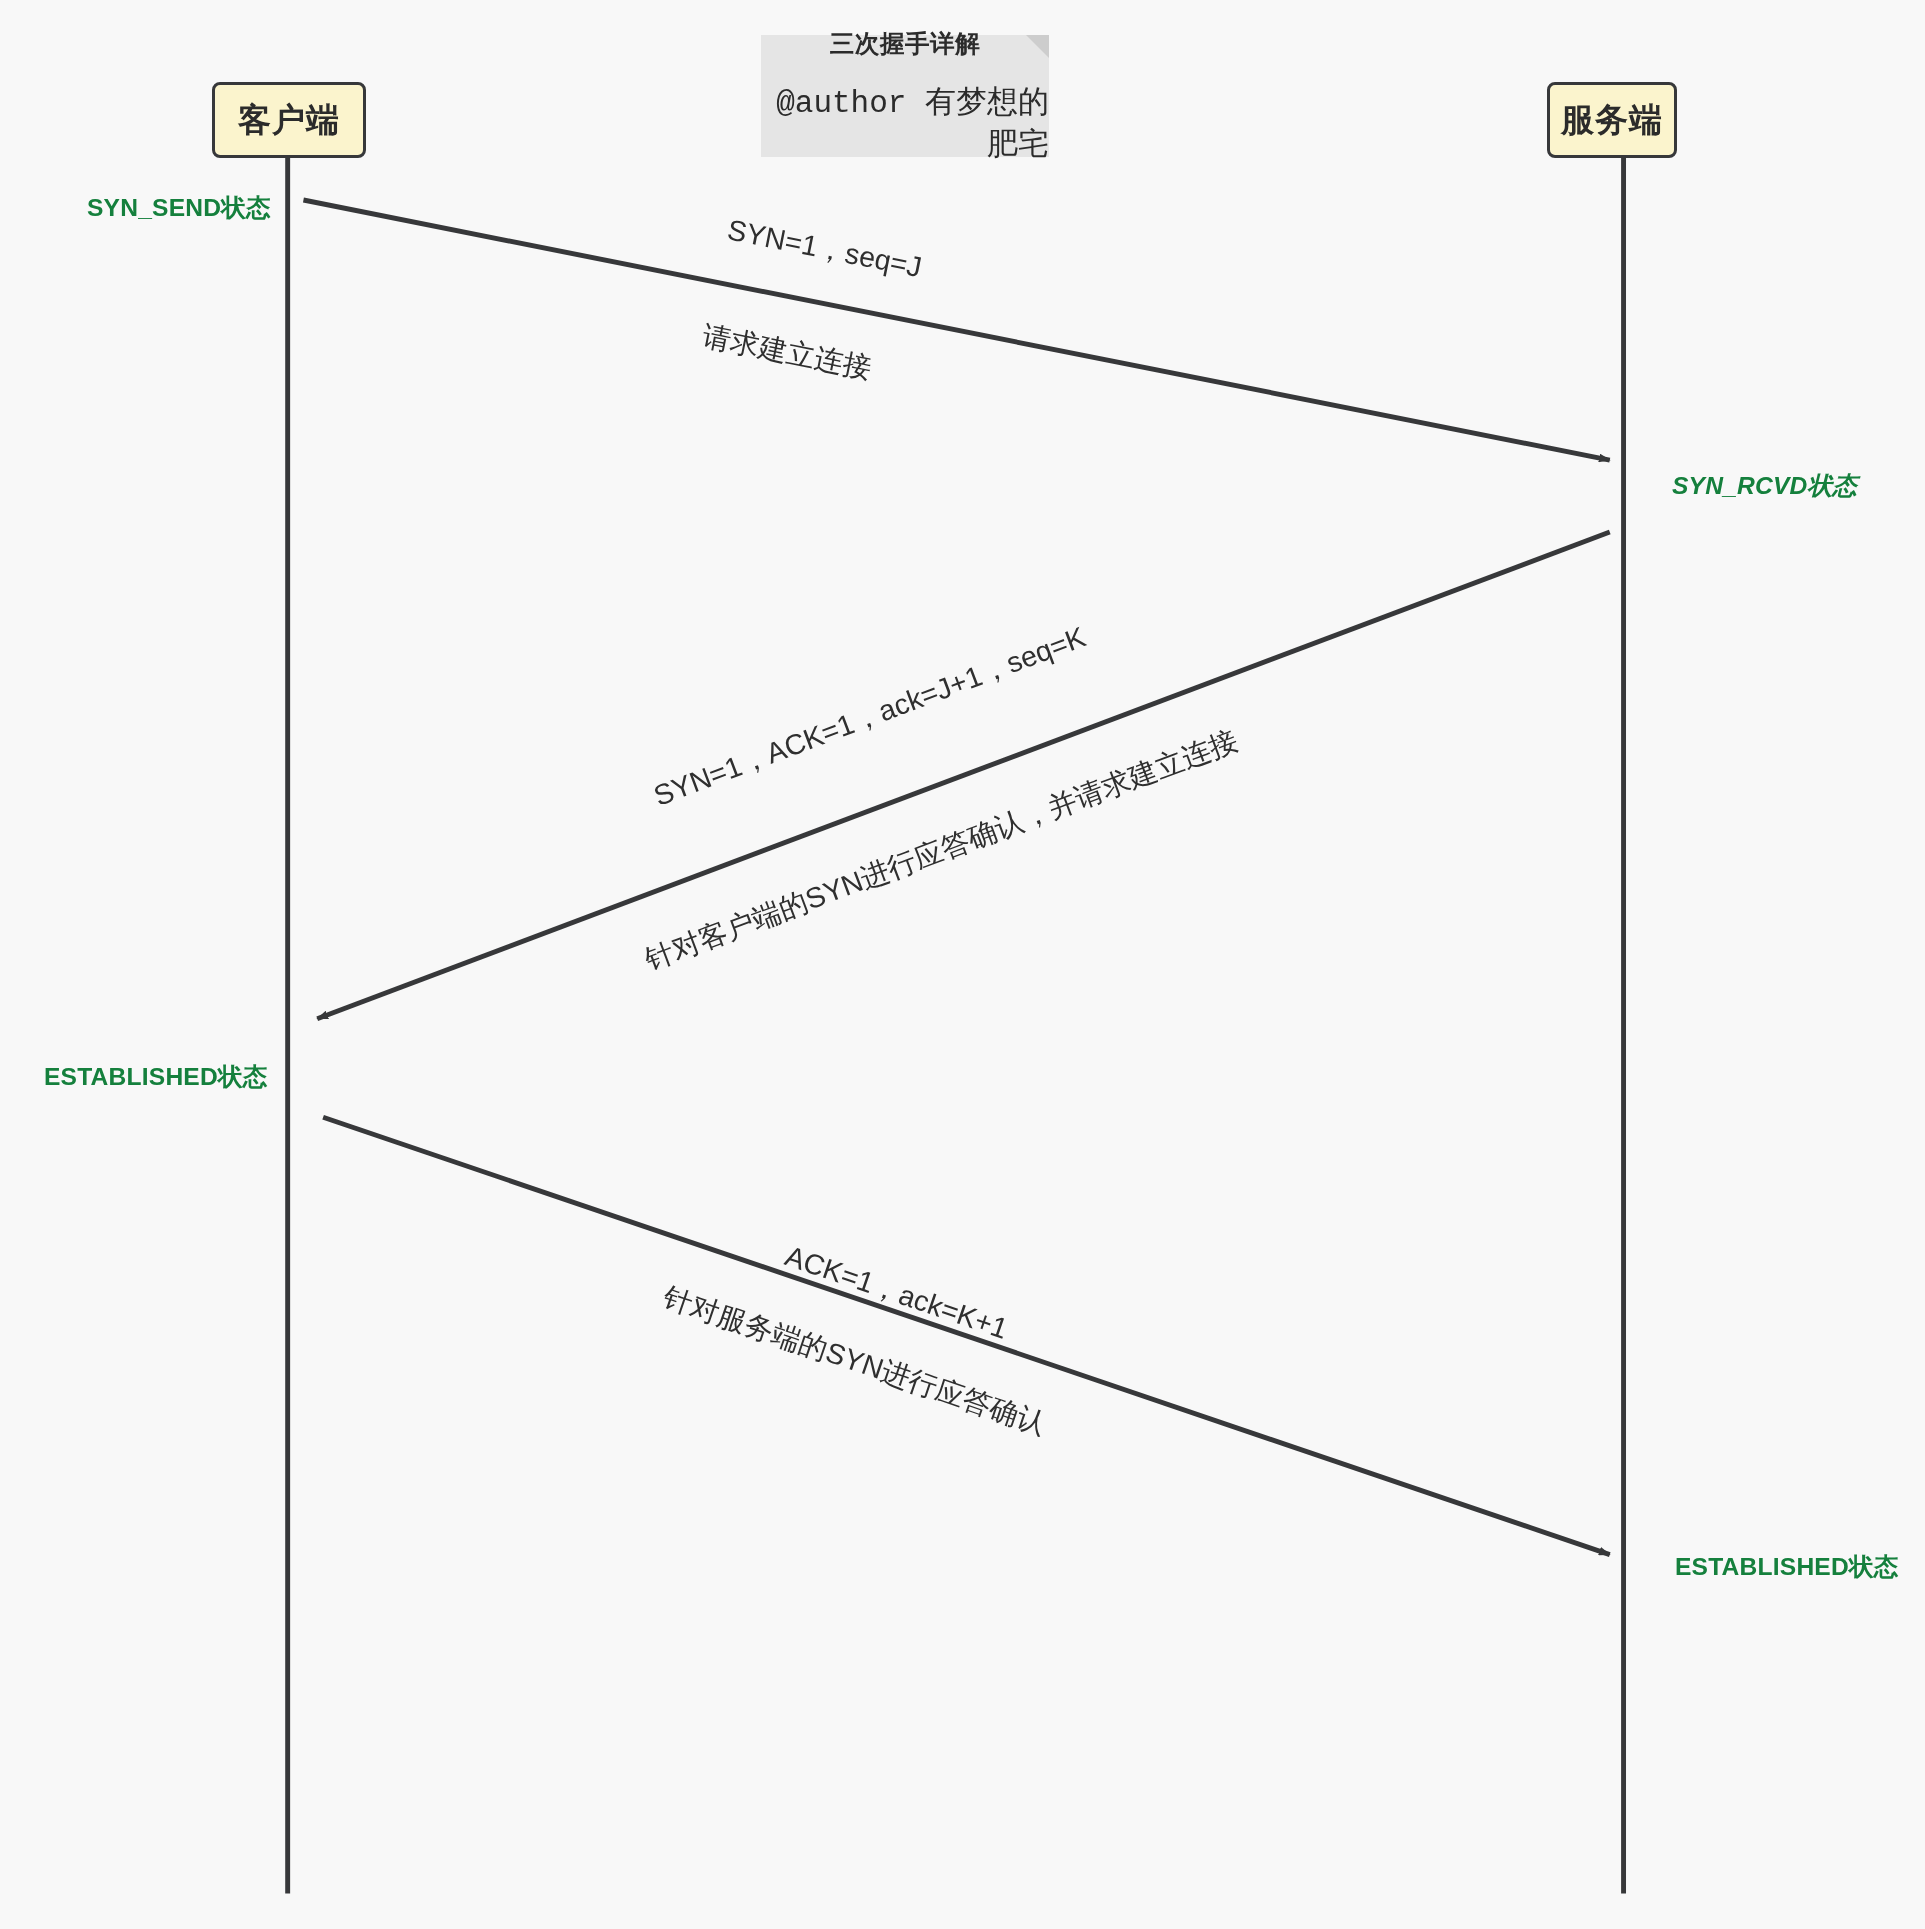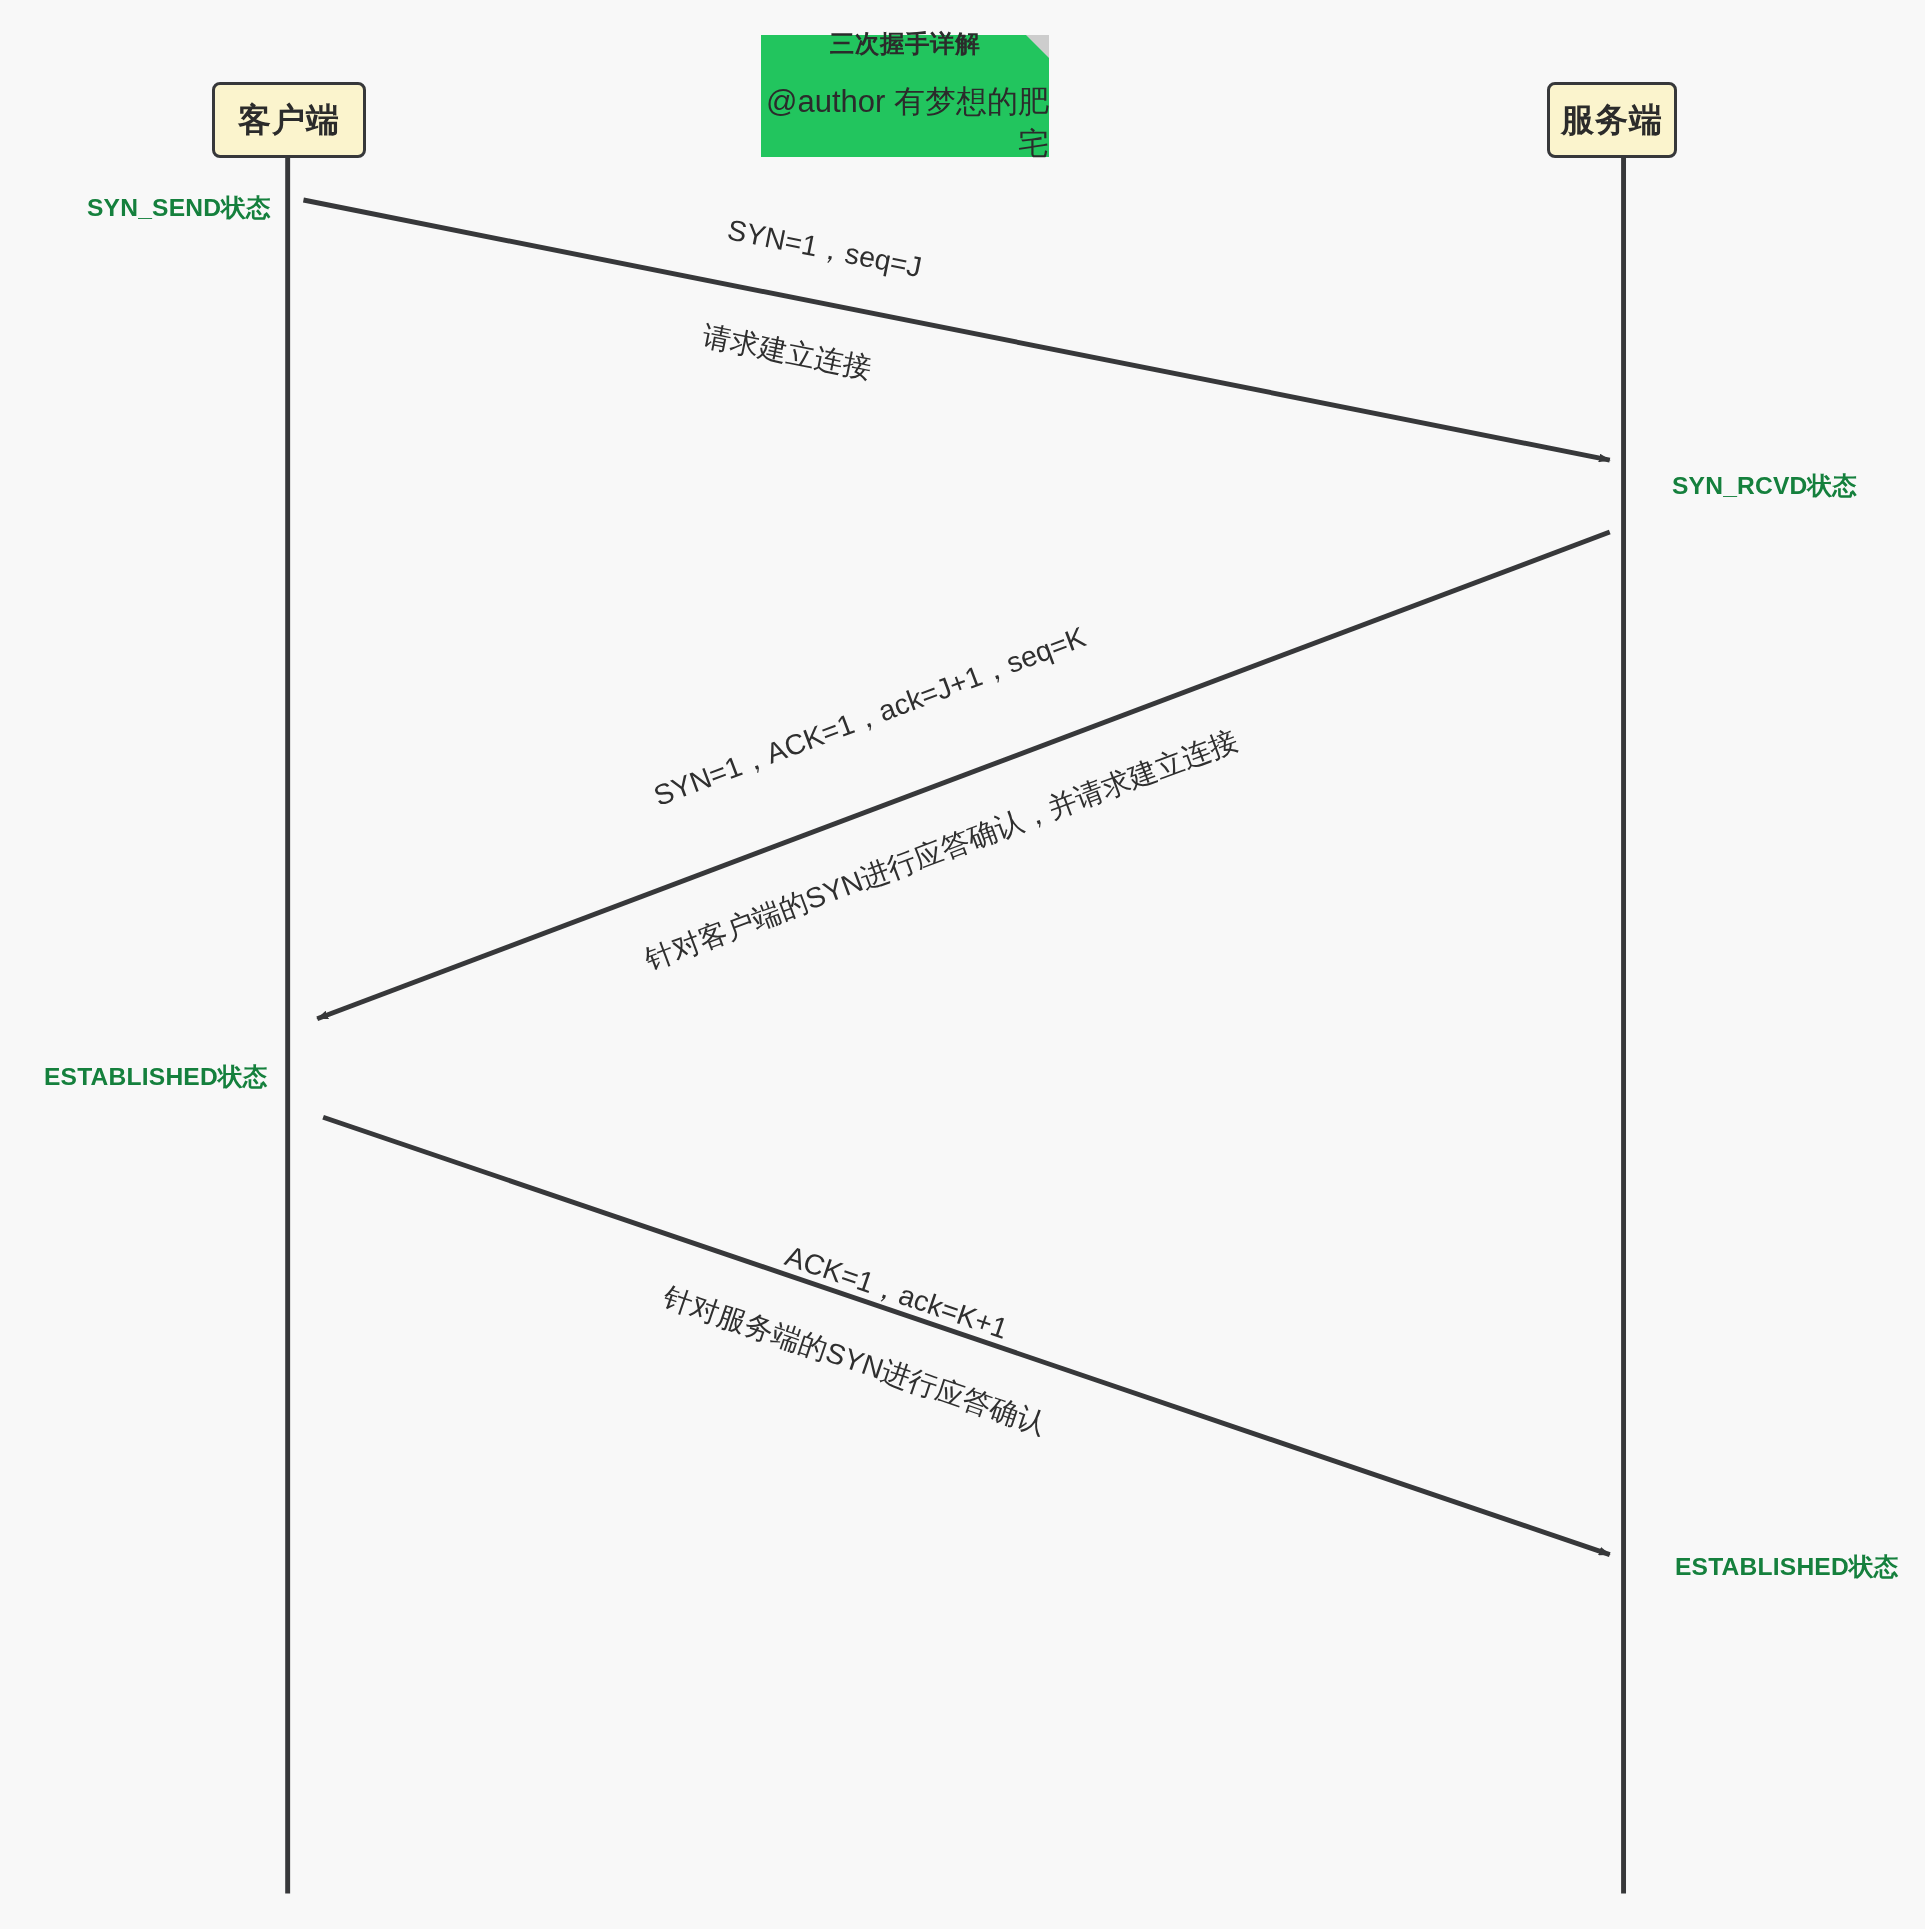--- a/index.html
+++ b/index.html
@@ -44,30 +44,31 @@
   
   .state-label {
     position: absolute;
     color: #15803d;
     font-weight: bold;
     font-size: 24.6px;
     white-space: nowrap;
     letter-spacing: 0.2px;
   }
   #state-syn-send     { left: 87px;  top: 191px;  }
-  #state-syn-rcvd     { left: 1672px; top: 469px;  }
+  #state-syn-rcvd     { left: 1672px; top: 469px; font-style: italic;  }
   #state-est-client   { left: 44px;  top: 1060px; }
   #state-est-server   { left: 1675px; top: 1550px; }
 
   
   .note {
     position: absolute;
     box-sizing: border-box;
-    background: #22c55e;
+    background: #e5e5e5;
     color: #2b2b2b;
+    font-family: Liberation Mono, monospace;
   }
   .note .fold {
     position: absolute;
     right: 0;
     top: 0;
     width: 0;
     height: 0;
     border-left: 23.6px solid transparent;
     border-top: 23.6px solid #cdcdcd;
   }

